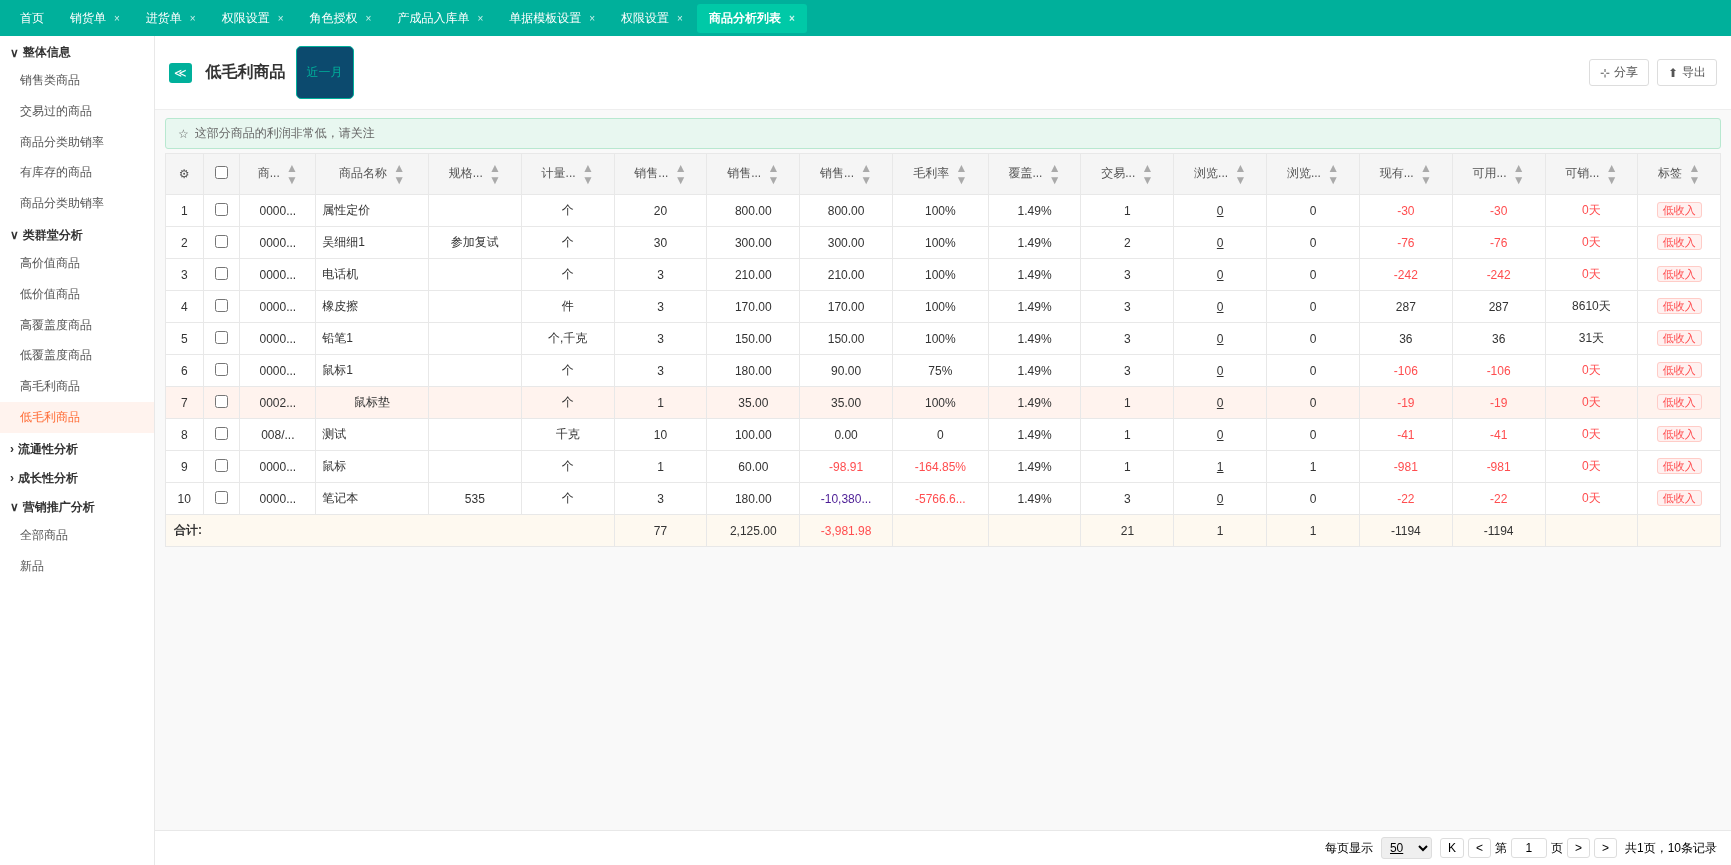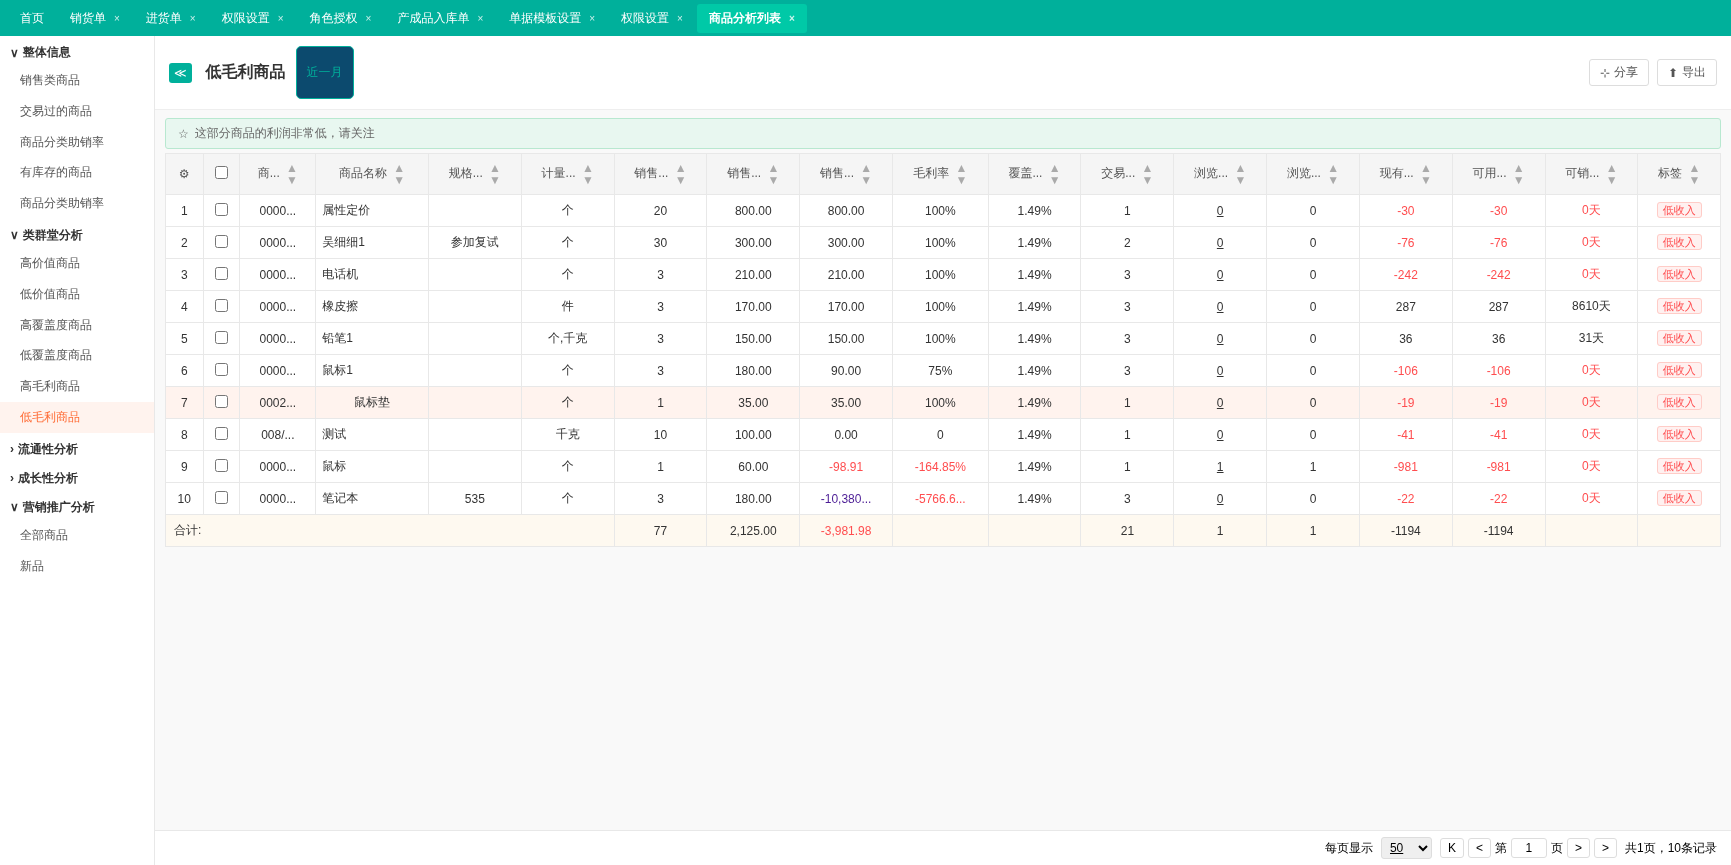--- a/index.html
+++ b/index.html
@@ -613,21 +613,21 @@
       <td class="underlined">0</td>
       <td>0</td>
       <td style="color:#ff4d4f">-22</td>
       <td style="color:#ff4d4f">-22</td>
       <td style="color:#ff4d4f">0天</td>
       <td><span class="tag-low-income">低收入</span></td>
     </tr>
           </tbody>
         <tfoot>
           <tr style="background:#fef9f0;">
-            <td colspan="6" style="text-align:left;font-weight:normal;padding-left:8px;margin-top:16px;">合计:</td>
+            <td colspan="6" style="text-align:left;font-weight:bold;padding-left:8px;margin-top:16px;">合计:</td>
             <td>77</td>
             <td>2,125.00</td>
             <td class="red-text">-3,981.98</td>
             <td></td>
             <td></td>
             <td>21</td>
             <td>1</td>
             <td>1</td>
             <td>-1194</td>
             <td>-1194</td>

